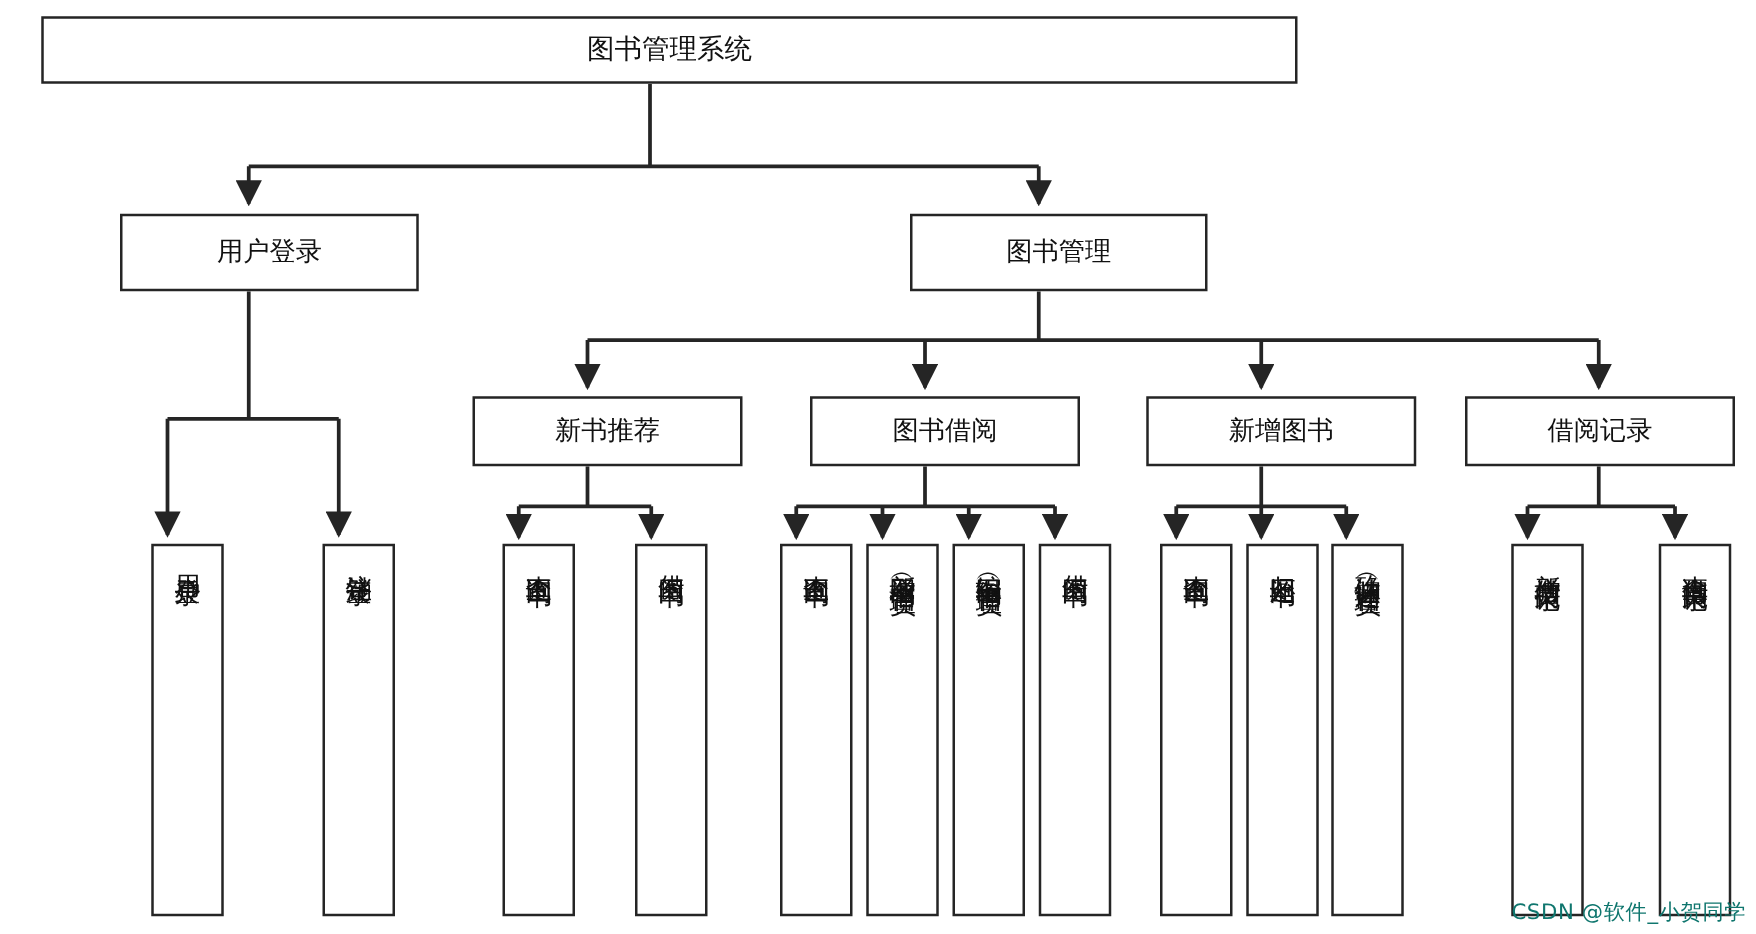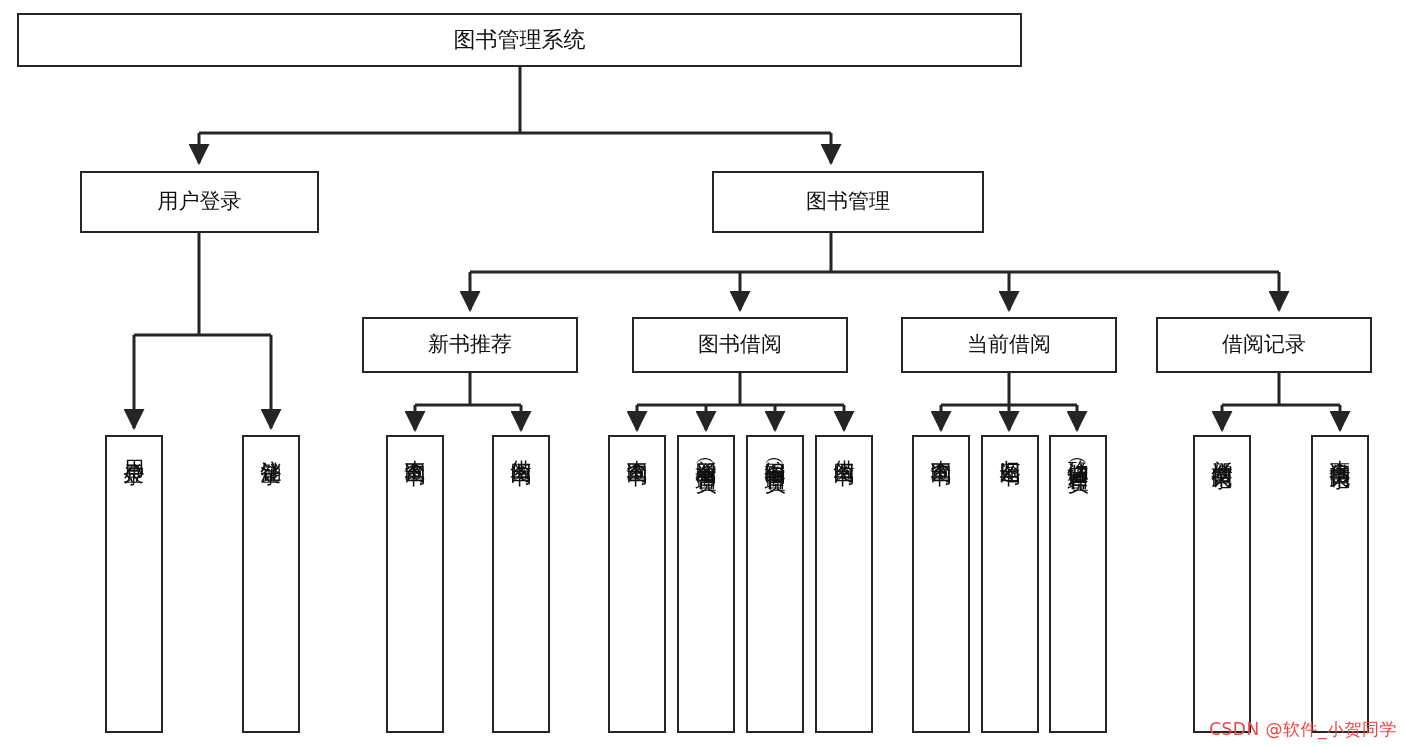--- a/index.html
+++ b/index.html
@@ -27,20 +27,21 @@
   }
   .node {
     position: absolute;
     box-sizing: border-box;
     border: 2px solid #252525;
     background: #ffffff;
     display: flex;
     align-items: center;
     justify-content: center;
     color: #111111;
+    margin-left: 16px;
   }
   .node-label {
     display: block;
     text-align: center;
     color: #111111;
     line-height: 1.12;
     white-space: nowrap;
   }
   .node.horizontal .node-label {
     font-size: 21px;
@@ -60,21 +61,21 @@
     letter-spacing: 2px;
     line-height: 1.05;
     white-space: nowrap;
     -webkit-text-orientation: upright;
   }
   .watermark {
     position: absolute;
     right: 8px;
     bottom: 6px;
     font-size: 17px;
-    color: #ef4444;
+    color: #0f766e;
     letter-spacing: 0.5px;
     user-select: none;
     white-space: nowrap;
   }
 </style>
 </head>
 <body>
 
 <div id="diagram-root">
 
@@ -129,34 +130,34 @@
   </svg>
 
   <div class="node root horizontal" style="left:17px; top:13px; width:1005px; height:54px;">
     <span class="node-label">图书管理系统</span>
   </div>
 
   <div class="node horizontal" style="left:80px; top:171px; width:239px; height:62px;">
     <span class="node-label">用户登录</span>
   </div>
 
-  <div class="node horizontal" style="left:712px; top:171px; width:272px; height:62px;">
+  <div class="node horizontal" style="left:712px; top:171px; width:238px; height:62px;">
     <span class="node-label">图书管理</span>
   </div>
 
   <div class="node horizontal" style="left:632px; top:317px; width:216px; height:56px;">
     <span class="node-label">图书借阅</span>
   </div>
 
   <div class="node horizontal" style="left:362px; top:317px; width:216px; height:56px;">
     <span class="node-label">新书推荐</span>
   </div>
 
   <div class="node horizontal" style="left:901px; top:317px; width:216px; height:56px;">
-    <span class="node-label">当前借阅</span>
+    <span class="node-label">新增图书</span>
   </div>
 
   <div class="node horizontal" style="left:1156px; top:317px; width:216px; height:56px;">
     <span class="node-label">借阅记录</span>
   </div>
 
   <div class="node vertical" style="left:105px; top:435px; width:58px; height:298px;">
     <span class="node-label">用户登录</span>
   </div>
 

